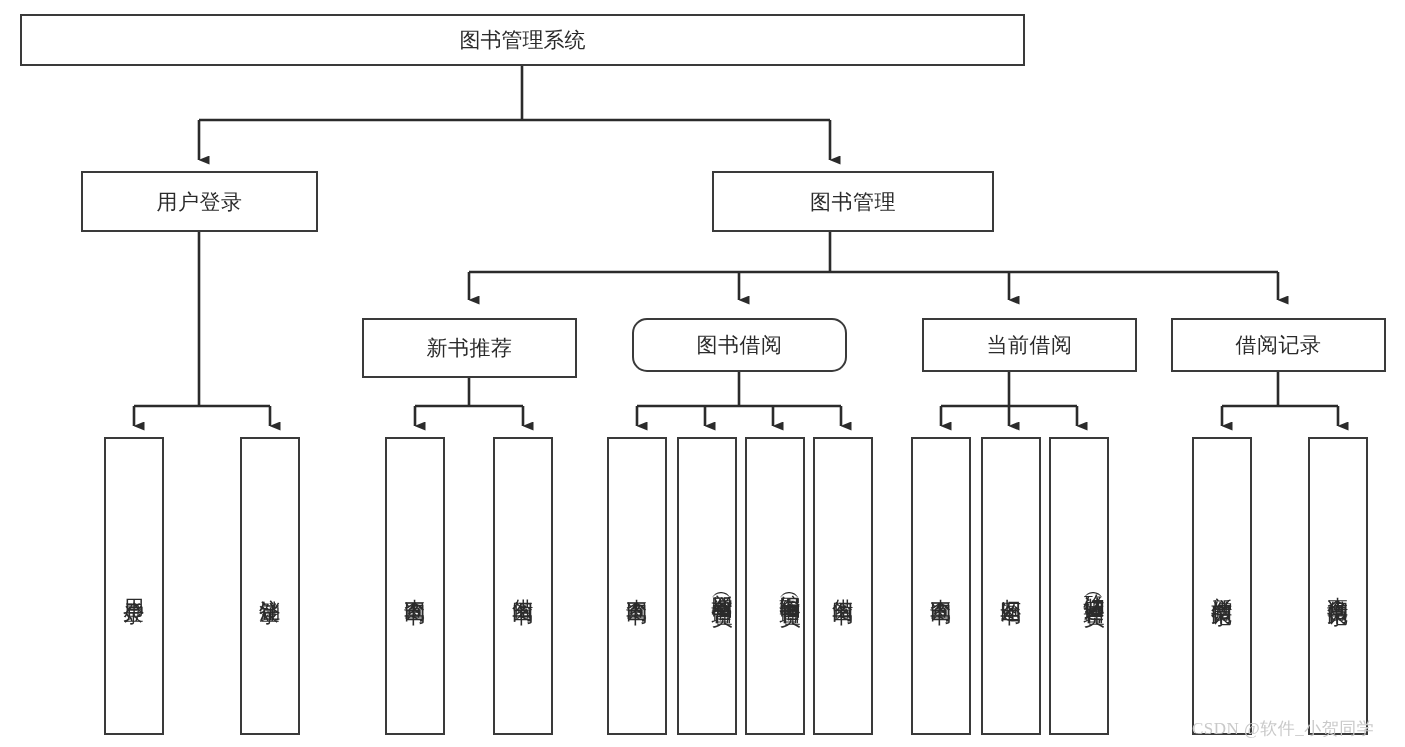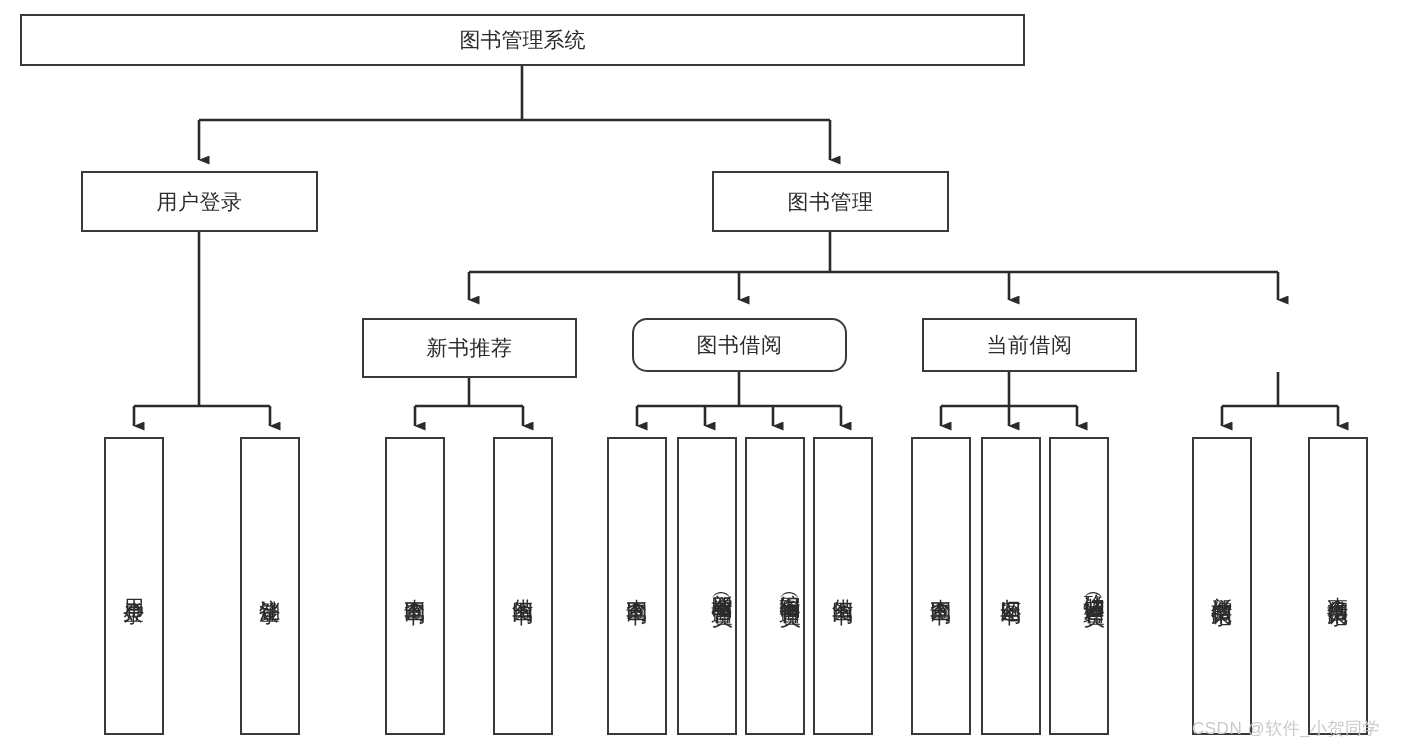--- a/index.html
+++ b/index.html
@@ -59,20 +59,21 @@
   .node-label {
     display: block;
     white-space: nowrap;
   }
   .watermark {
     position: absolute;
     font-size: 17px;
     color: #c9c9c9;
     white-space: nowrap;
     letter-spacing: 0.5px;
+    font-family: Liberation Serif, serif;
   }
 </style>
 </head>
 <body>
 
 <div id="diagram-root">
 
   <svg class="diagram-canvas" viewBox="0 0 1405 747" xmlns="http://www.w3.org/2000/svg">
     <defs>
       <marker id="arrowhead" markerWidth="9" markerHeight="11" refX="4.5" refY="10.5" orient="auto" markerUnits="userSpaceOnUse">
@@ -135,33 +136,36 @@
     </g>
   </svg>
 
   <div class="node-box root-box" style="left:20px; top:14px; width:1005px; height:52px;">
     <span class="node-label">图书管理系统</span>
   </div>
 
   <div class="node-box horizontal" style="left:81px; top:171px; width:237px; height:61px;">
     <span class="node-label">用户登录</span>
   </div>
-  <div class="node-box horizontal" style="left:712px; top:171px; width:237px; height:61px;">
+  <div class="node-box horizontal" style="left:712px; top:171px; width:282px; height:61px;">
     <span class="node-label">图书管理</span>
   </div>
 
   <div class="node-box horizontal" style="left:362px; top:318px; width:215px; height:60px;">
     <span class="node-label">新书推荐</span>
   </div>
   <div class="node-box horizontal" style="left:632px; top:318px; width:215px; height:54px;border-radius:15px;">
     <span class="node-label">图书借阅</span>
   </div>
   <div class="node-box horizontal" style="left:902px; top:318px; width:215px; height:54px;margin-left:20px;">
     <span class="node-label">当前借阅</span>
   </div>
+  <div class="node-box horizontal" style="left:1171px; top:318px; width:215px; height:54px;">
+    <span class="node-label">借阅记录</span>
+  </div>
 
   <div class="node-box vertical" style="left:104px; top:437px; width:60px; height:298px;">
     <span class="node-label">用户登录</span>
   </div>
   <div class="node-box vertical" style="left:240px; top:437px; width:60px; height:298px;">
     <span class="node-label">注销登录</span>
   </div>
 
   <div class="node-box vertical" style="left:385px; top:437px; width:60px; height:298px;">
     <span class="node-label">查询图书</span>

